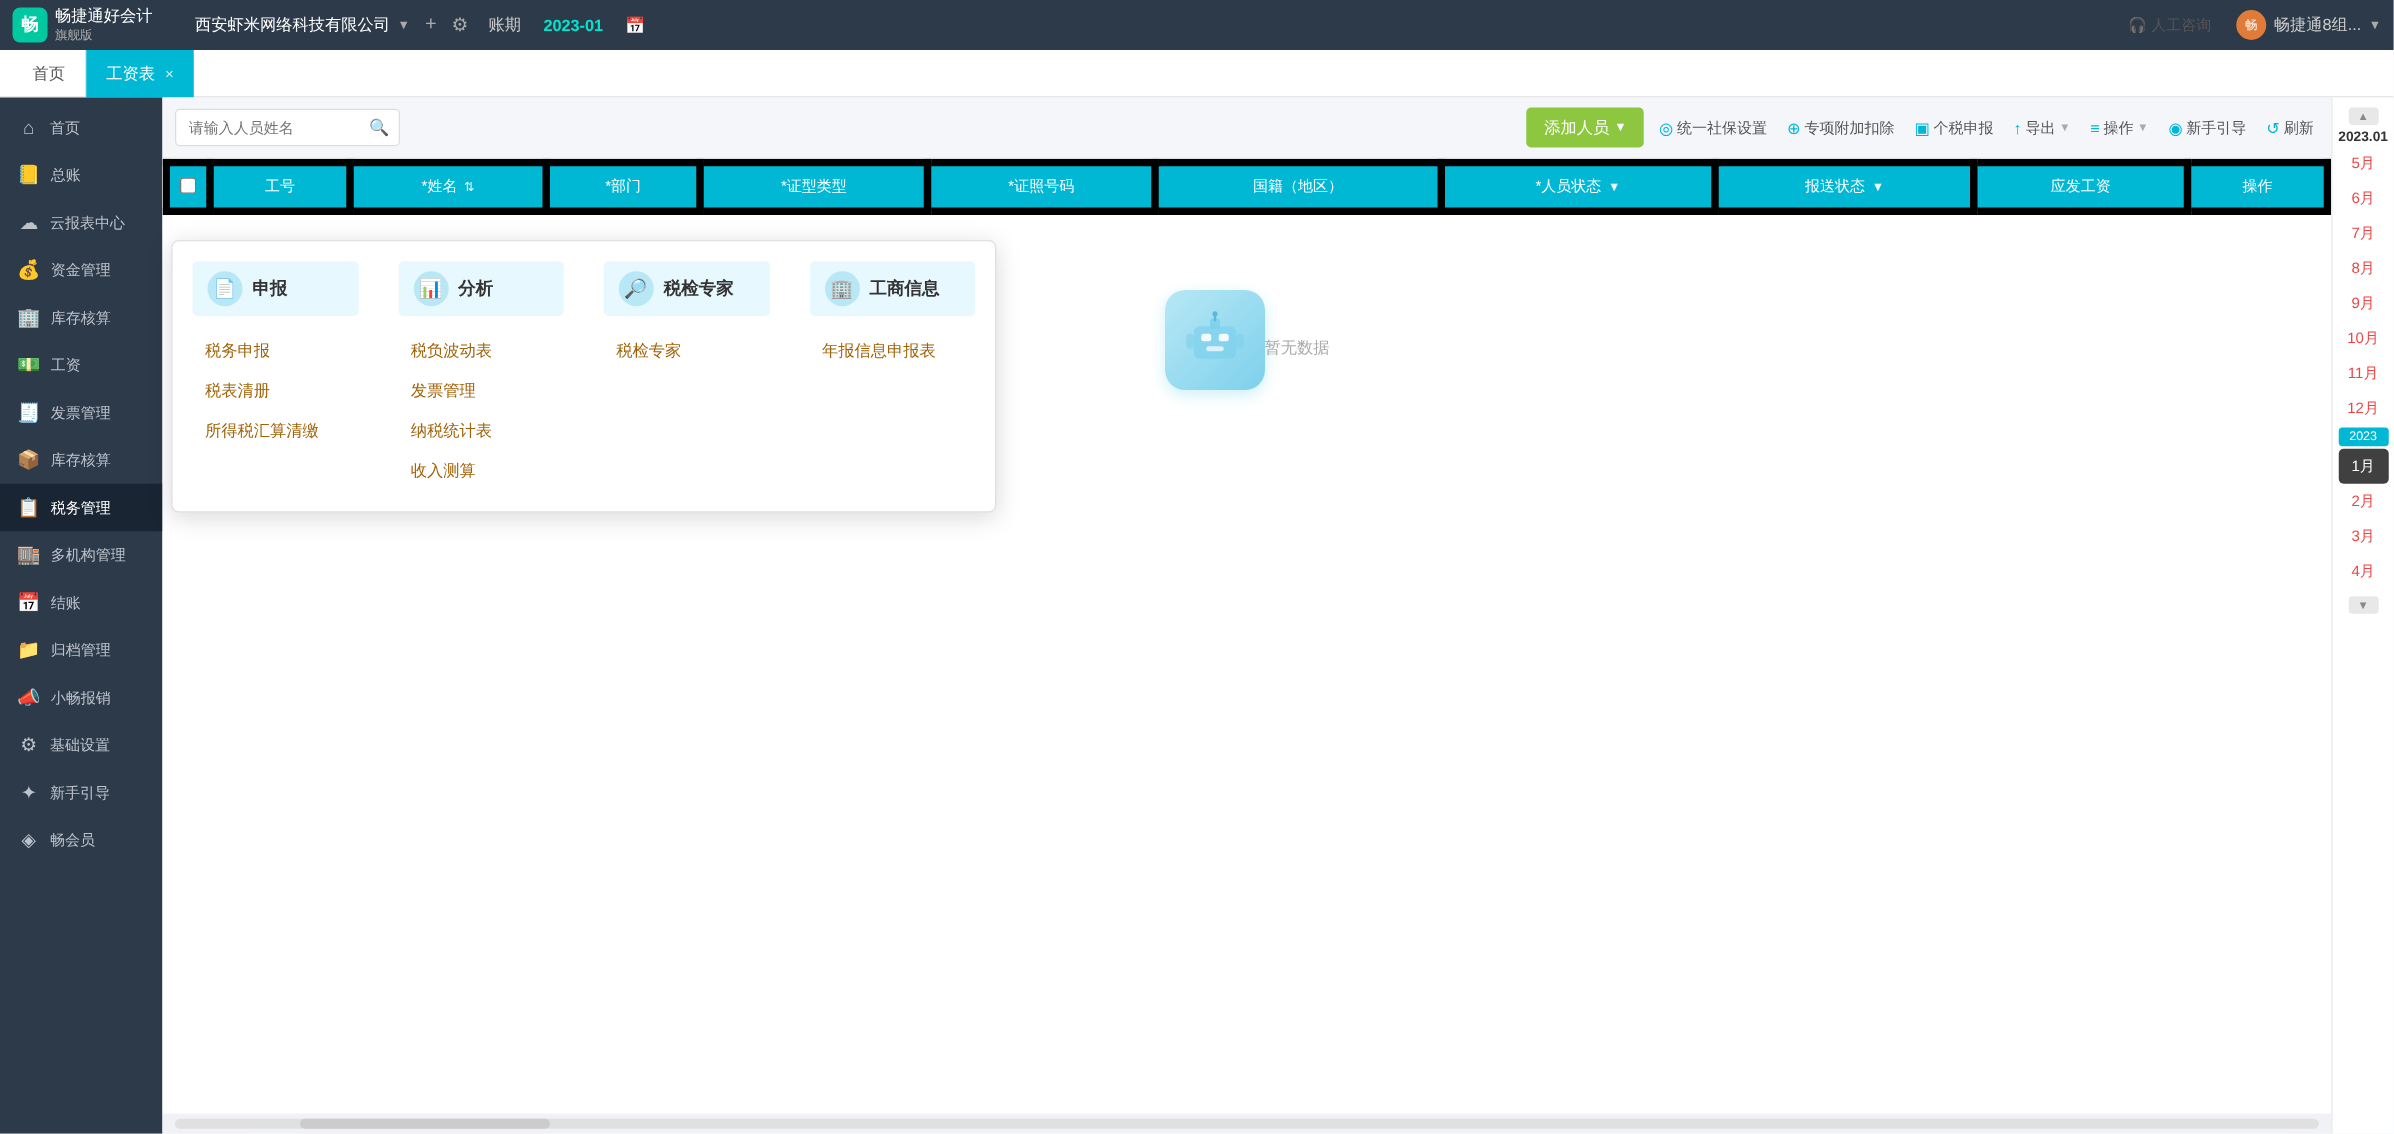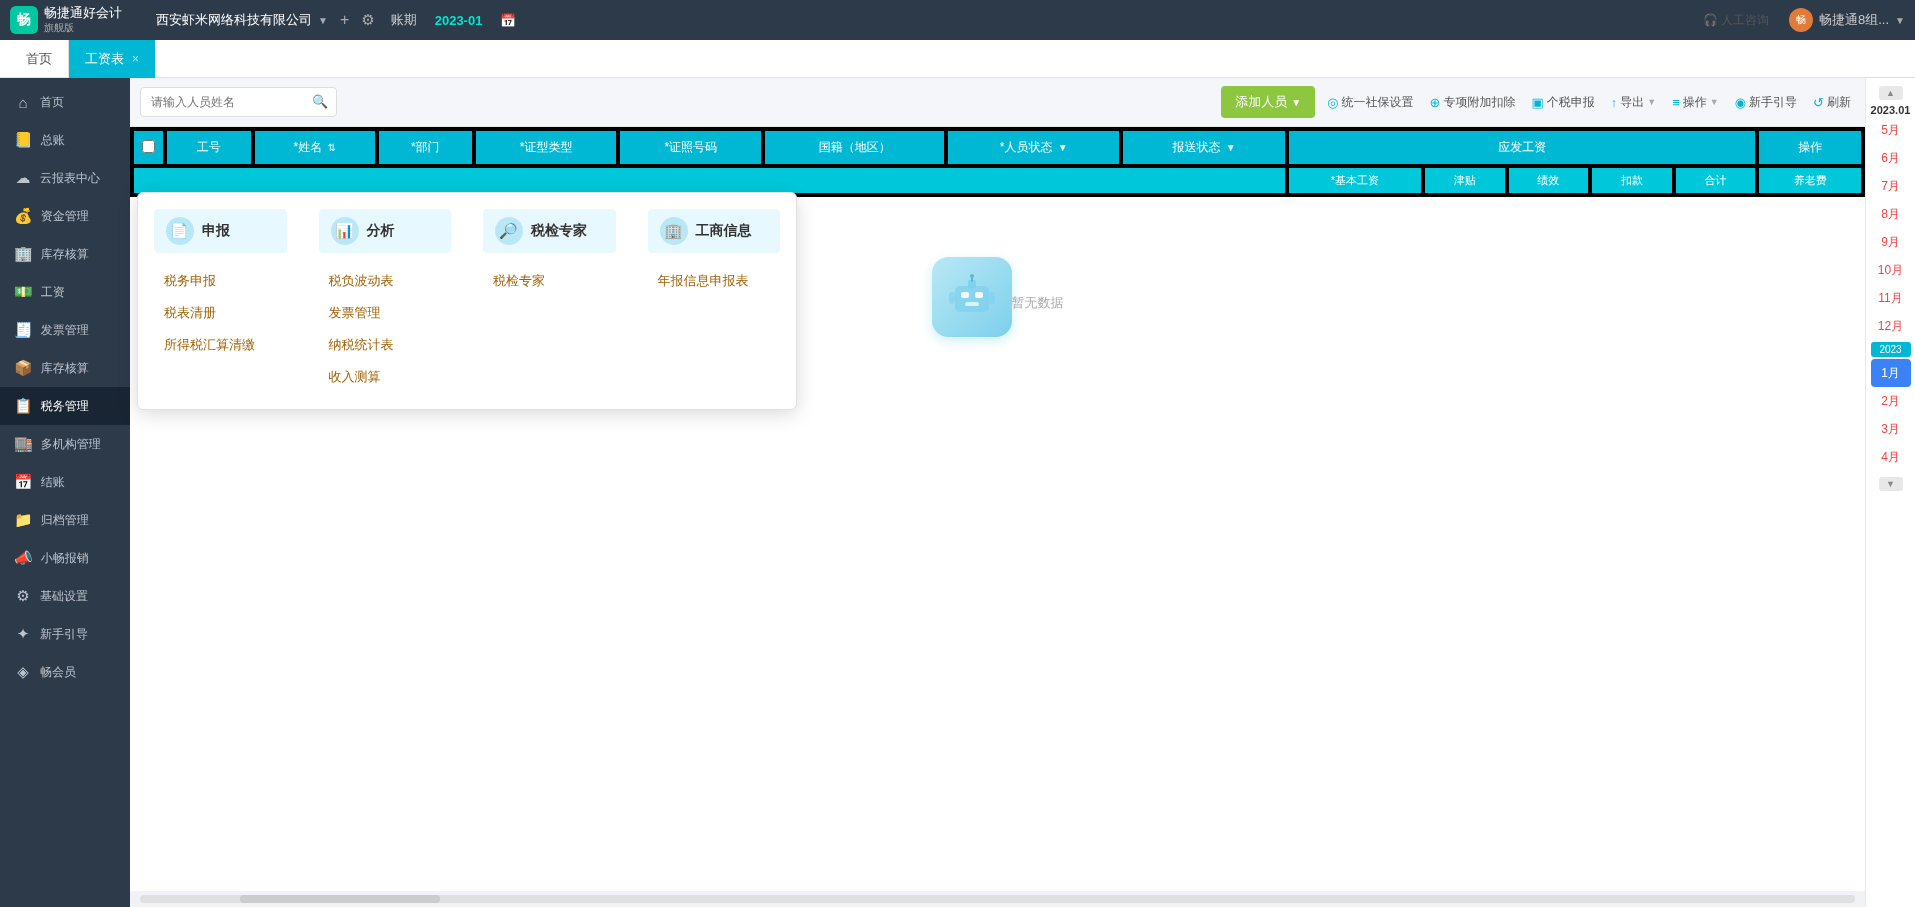--- a/index.html
+++ b/index.html
@@ -116,21 +116,21 @@
     
     .toolbar {
       background: #f5f6fa;
       padding: 8px 10px;
       display: flex;
       align-items: center;
       gap: 8px;
       border-bottom: 1px solid #e8e8e8;
     }
     .search-input {
-      width: 197px;
+      width: 180px;
       height: 30px;
       border: 1px solid #ddd;
       border-radius: 4px;
       padding: 0 30px 0 10px;
       font-size: 12px;
       color: #0369a1;
       background: #fff;
       outline: none;
     }
     .search-icon-wrap { position: relative; display: inline-block; }
@@ -167,21 +167,21 @@
     }
     table {
       width: 100%;
       border-collapse: collapse;
       font-size: 12px;
     }
     thead tr th {
       background: #00b8d4;
       color: #fff;
       padding: 8px 8px;
-      border: 4px solid #000000;
+      border: 6px solid #000000;
       white-space: nowrap;
       font-weight: normal;
       text-align: center;
     }
     thead tr.th-sub th {
       background: #00c8da;
       color: #fff;
       font-size: 11px;
       padding: 5px 8px;
     }
@@ -241,21 +241,21 @@
     .rp-month-item {
       width: 40px;
       height: 28px;
       display: flex; align-items: center; justify-content: center;
       font-size: 12px;
       color: #ef4444;
       cursor: pointer;
       border-radius: 4px;
     }
     .rp-month-item.active {
-      background: #3b82f6;
+      background: #404040;
       color: #fff;
       border-radius: 4px;
     }
     .rp-year-label {
       background: #00b8d4;
       color: #fff;
       font-size: 10px;
       width: 40px;
       text-align: center;
       padding: 2px 0;
@@ -504,29 +504,20 @@
               <span>*人员状态</span>
               <span class="th-icon">▼</span>
             </th>
             <th>
               <span>报送状态</span>
               <span class="th-icon">▼</span>
             </th>
             <th colspan="5">应发工资</th>
             <th>操作</th>
           </tr>
-          <tr class="th-sub">
-            <th colspan="9"></th>
-            <th>*基本工资</th>
-            <th>津贴</th>
-            <th>绩效</th>
-            <th>扣款</th>
-            <th>合计</th>
-            <th>养老费</th>
-          </tr>
         </thead>
         <tbody>
           <tr>
             <td colspan="15" style="padding: 0;">
               <div class="empty-state">
                 <div class="empty-robot">
                   <svg width="50" height="50" viewBox="0 0 50 50" fill="none" xmlns="http://www.w3.org/2000/svg">
                     <rect x="8" y="14" width="34" height="26" rx="5" fill="#7dd0ec" opacity="0.7"></rect>
                     <rect x="14" y="20" width="8" height="6" rx="2" fill="#fff" opacity="0.9"></rect>
                     <rect x="28" y="20" width="8" height="6" rx="2" fill="#fff" opacity="0.9"></rect>

